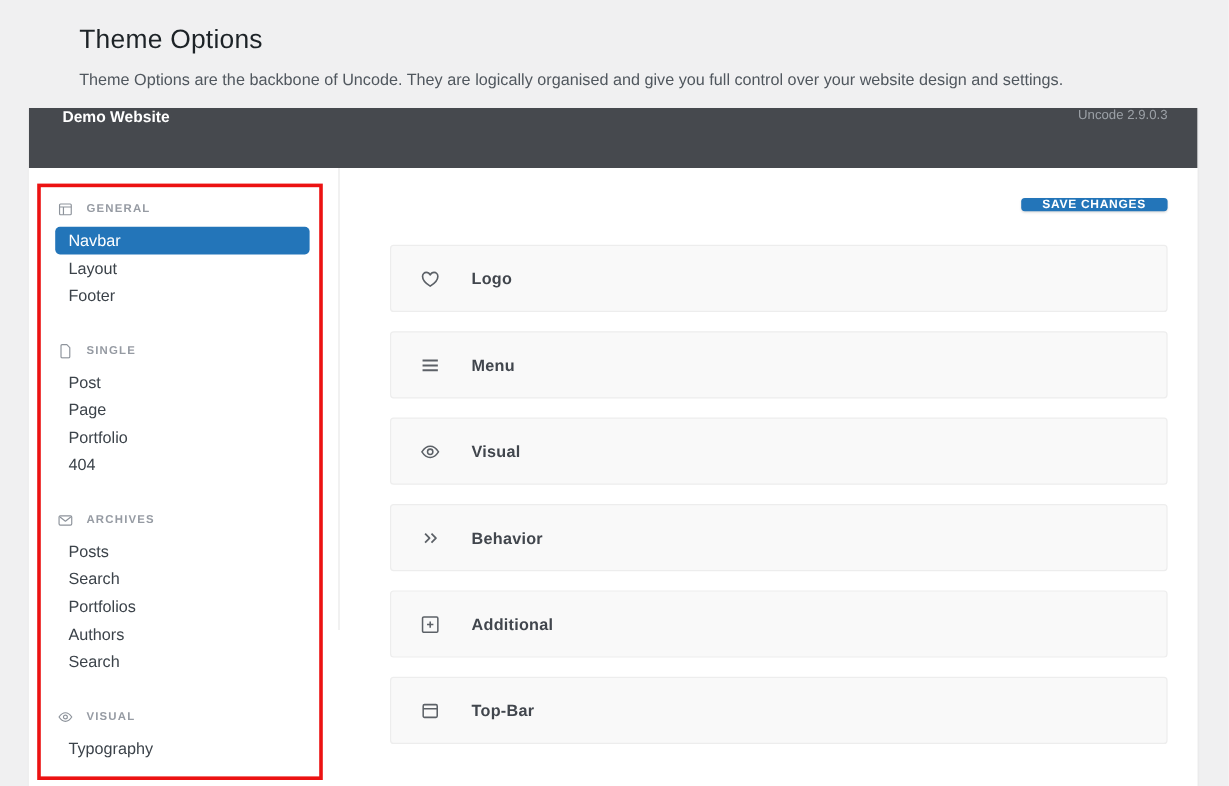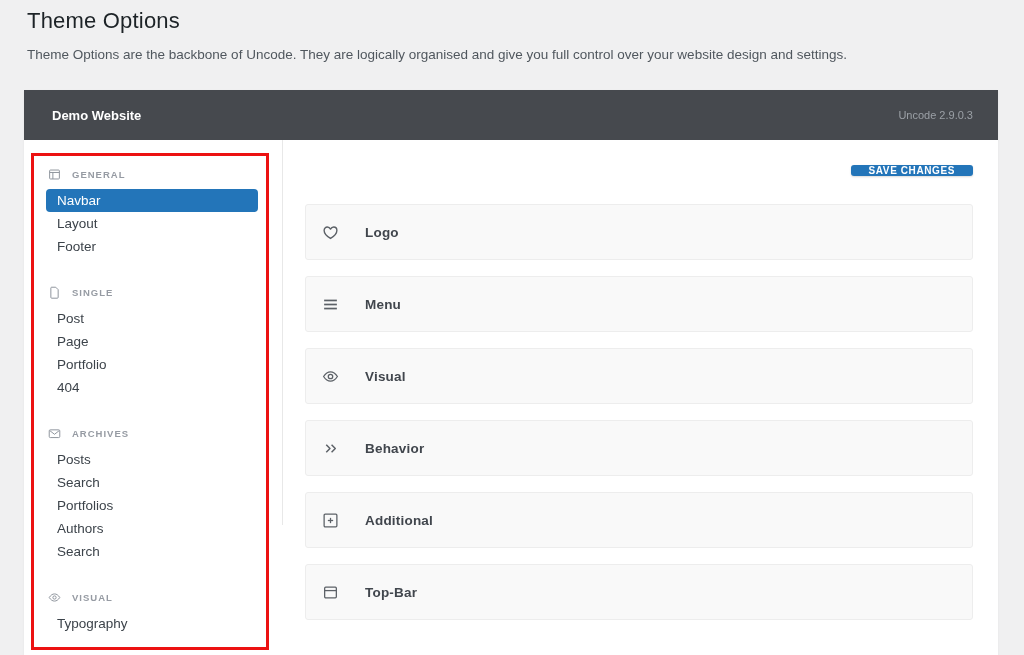--- a/index.html
+++ b/index.html
@@ -3,39 +3,39 @@
 <meta charset="utf-8">
 <style>
   * { margin:0; padding:0; box-sizing:border-box; }
   html,body { width:1024px; height:655px; overflow:hidden; }
   body {
     background:#f0f0f1;
     font-family:"Liberation Sans","DejaVu Sans",sans-serif;
     color:#3c434a;
   }
   
-  .page-head { padding:8px 0 0 27px; }
+  .page-head { padding:20px 0 0 27px;margin-left:39px; }
   .page-title { font-size:22px; font-weight:500; color:#1d2327; letter-spacing:.2px; }
   .page-desc { margin-top:13px; font-size:13.5px; color:#50575e; }
 
   
   .panel {
     position:absolute; left:24px; top:90px; width:974px; height:565px;
     background:#ffffff; overflow:hidden;
     box-shadow:0 1px 2px rgba(0,0,0,.06);
   }
   .panel-topbar {
     height:50px; background:#46494e;
-    display:flex; align-items:center; justify-content:space-between;
+    display:flex; align-items:flex-start; justify-content:space-between;
     padding:0 25px 0 28px;
   }
   .site-name { color:#ffffff; font-weight:bold; font-size:13px; }
   .version   { color:#9ba0a6; font-size:11px; }
 
-  .panel-body { display:flex; height:385px; position:relative; }
+  .panel-body { display:flex; height:385px; position:relative;gap:20px; }
 
   
   .sidebar {
     width:259px; min-width:259px; background:#fff;
     border-right:1px solid #e8e8e8; padding:0 0 0 22px; position:relative;
   }
   .side-section-head {
     display:flex; align-items:center; gap:11px;
     margin:27px 0 8px 2px;
     color:#969ba3; font-size:9.5px; font-weight:600; letter-spacing:1px;
@@ -60,21 +60,21 @@
   .save-btn {
     margin-left:auto; height:34px; padding:0 18px;
     background:#2375b9; color:#fff; border:none; border-radius:3px;
     font-family:inherit; font-size:10px; font-weight:bold; letter-spacing:.6px;
     cursor:pointer; box-shadow:0 1px 2px rgba(0,0,0,.15);
   }
   .accordion-list { margin-top:28px; }
   .accordion-row {
     height:56px; margin-bottom:16px;
     background:#f9f9f9; border:1px solid #ededed; border-radius:3px;
-    display:flex; align-items:center; padding-left:16px; cursor:pointer;
+    display:flex; align-items:center; padding-left:24px; cursor:pointer;
   }
   .accordion-row svg { width:17px; height:17px; color:#5c6167; }
   .accordion-label { margin-left:26px; font-size:13.5px; font-weight:bold; color:#41464d; letter-spacing:.2px; }
 </style>
 </head>
 <body>
 
 <div class="page-head">
   <h1 class="page-title">Theme Options</h1>
   <p class="page-desc">Theme Options are the backbone of Uncode. They are logically organised and give you full control over your website design and settings.</p>

